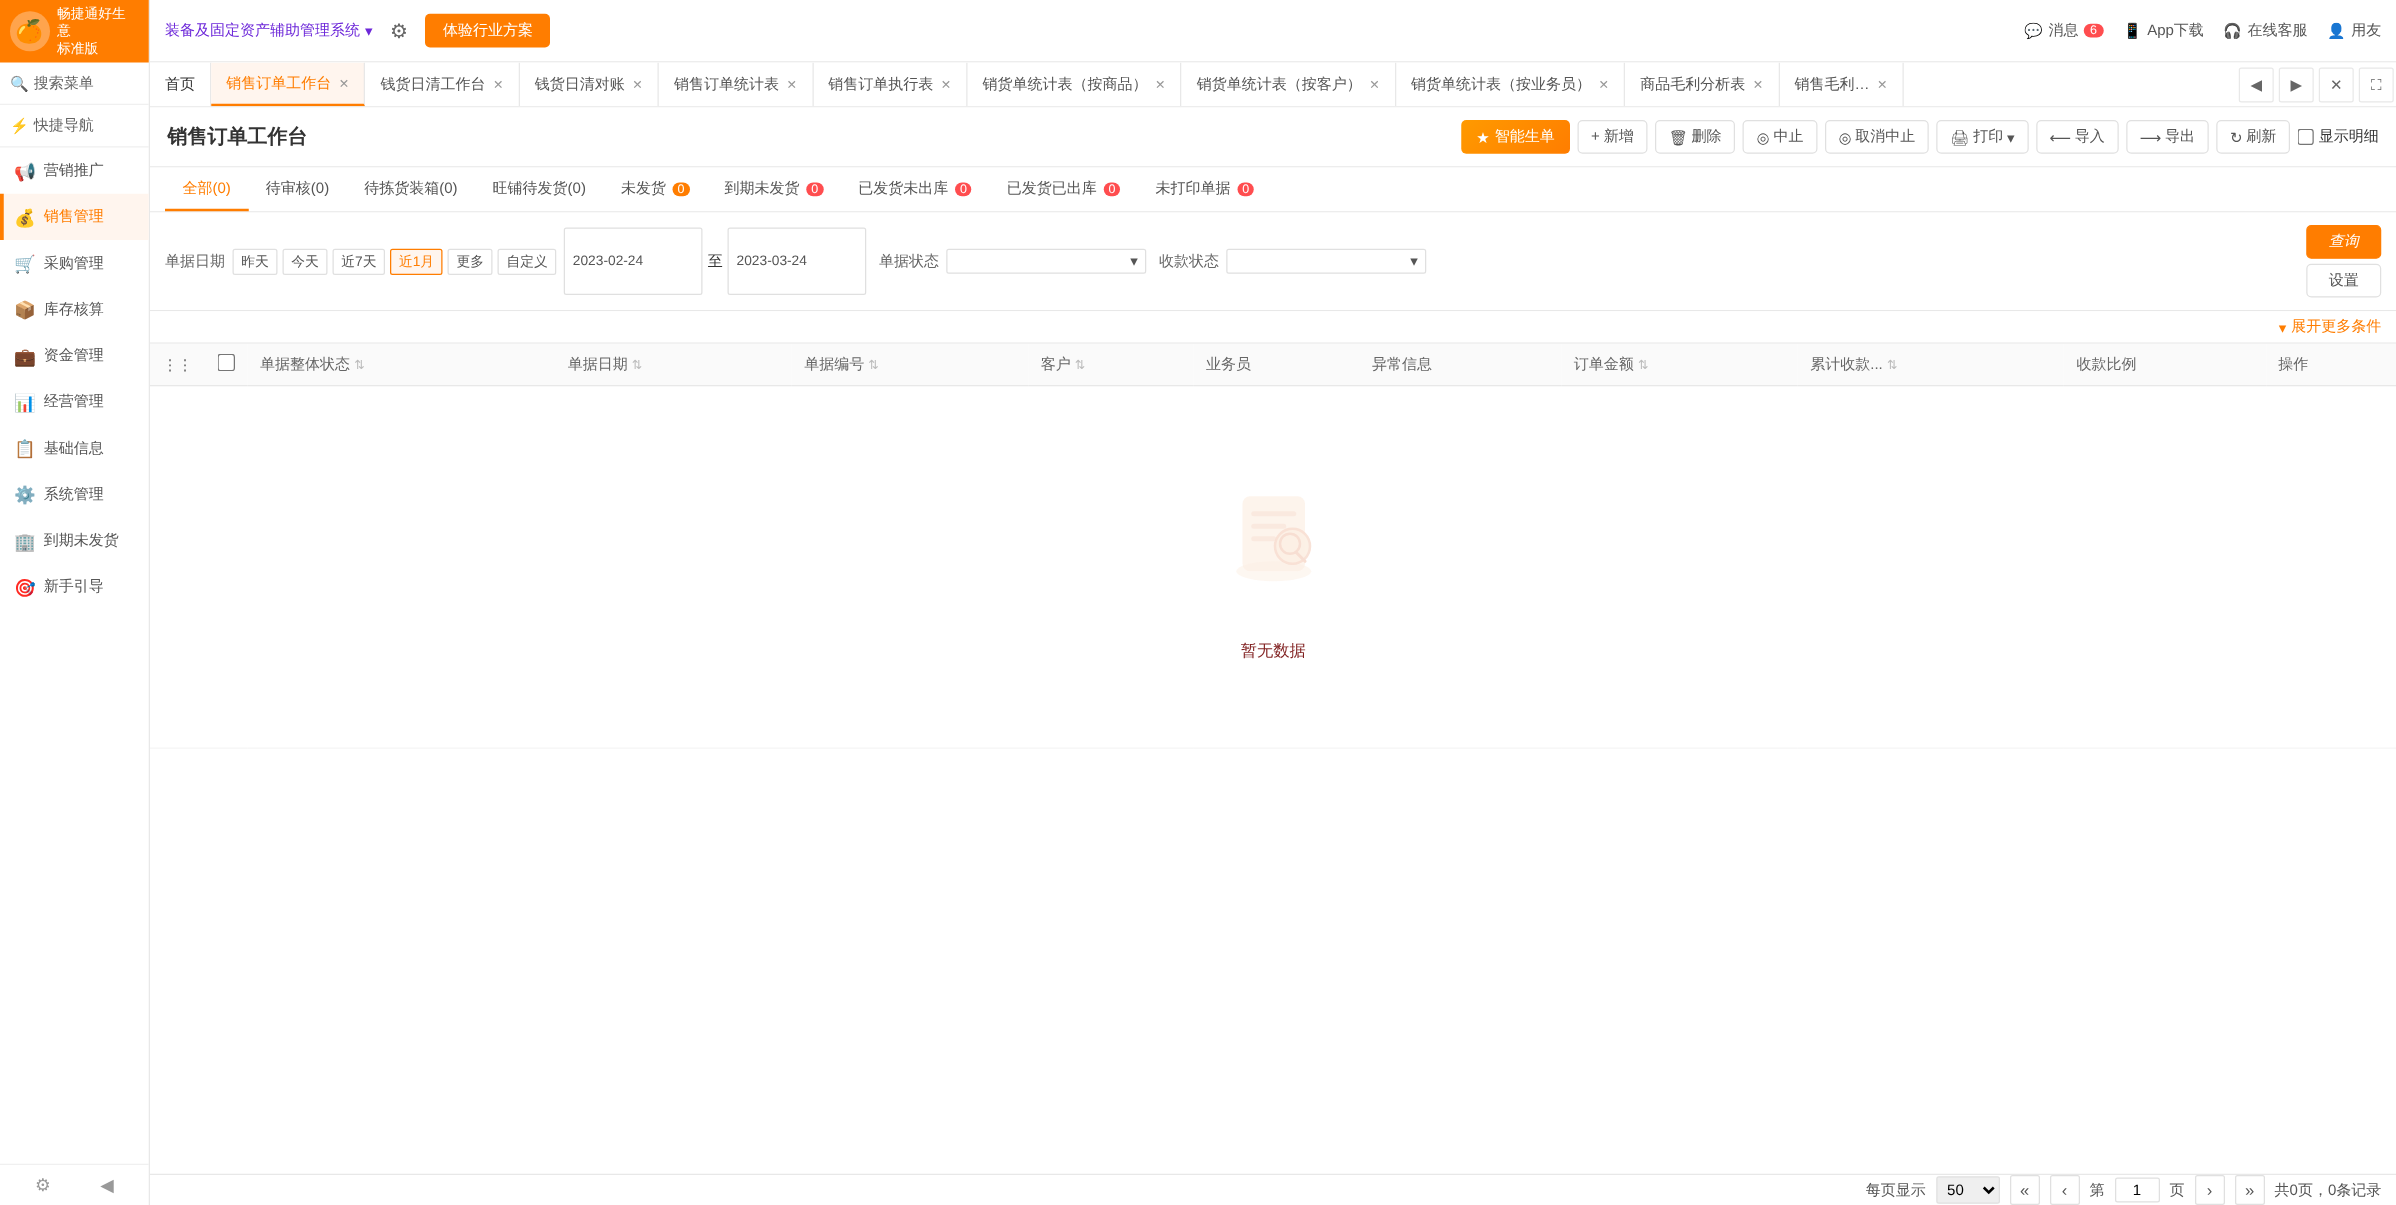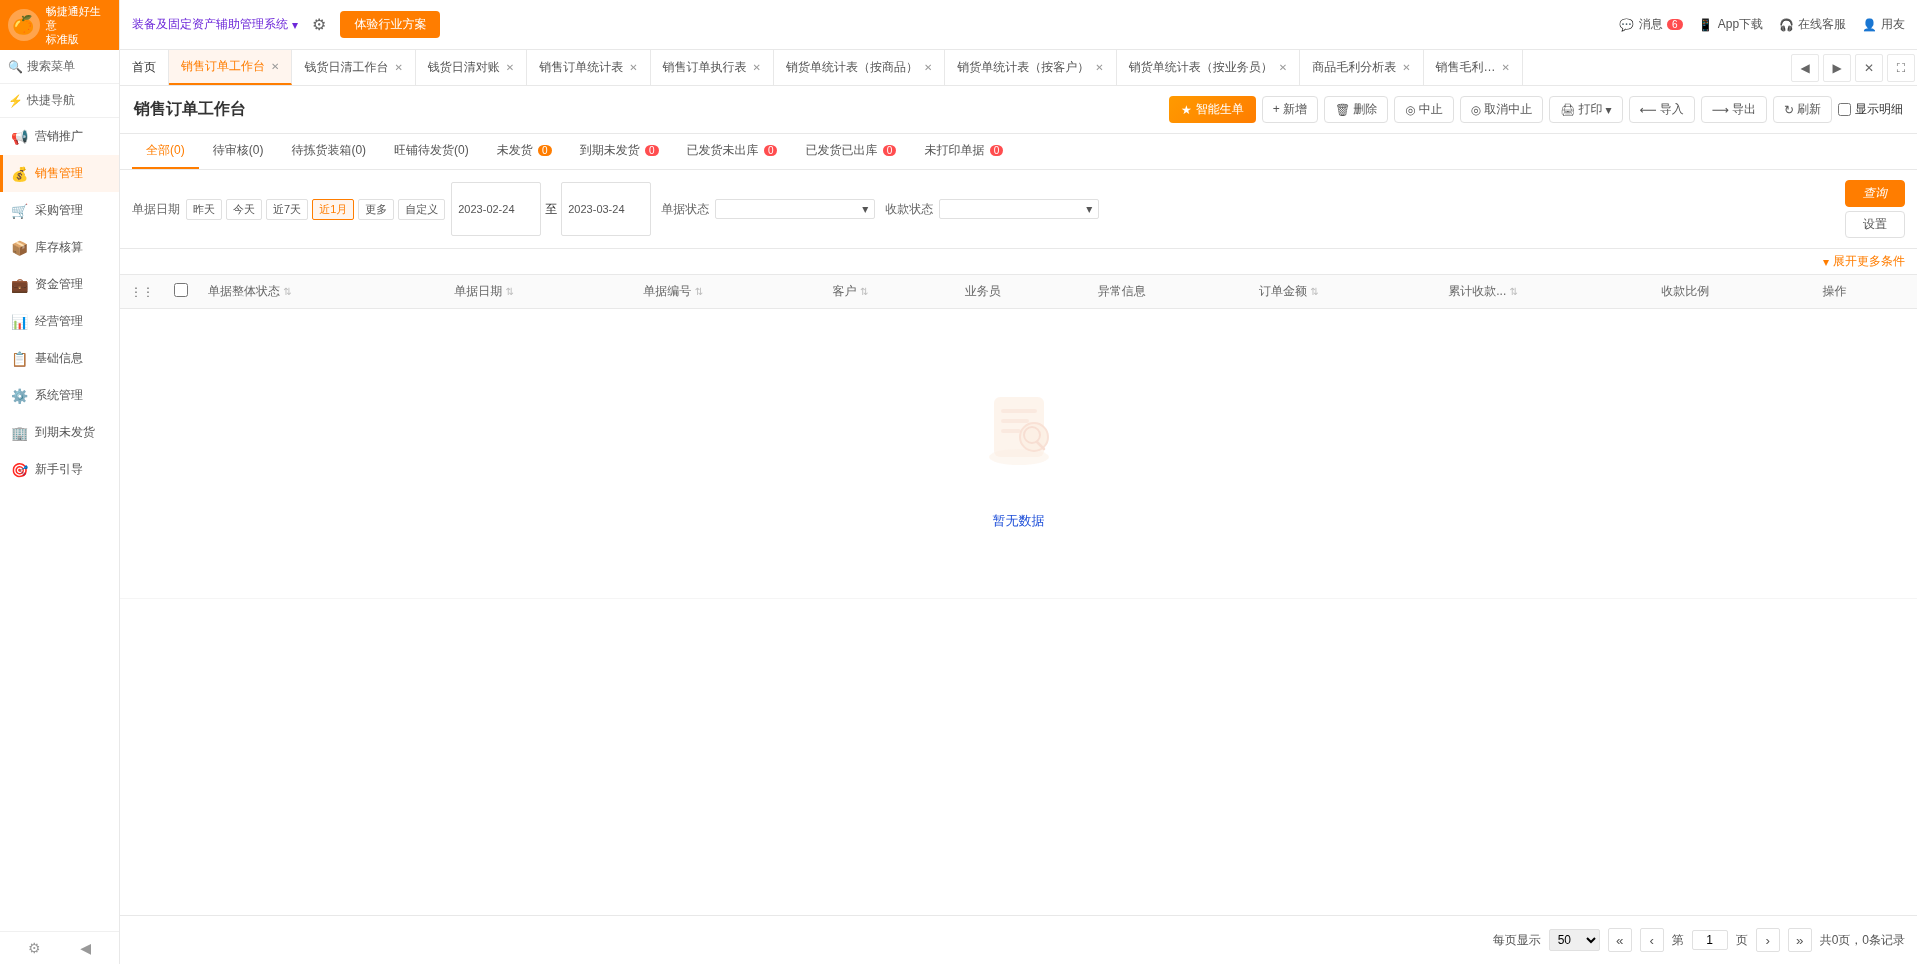--- a/index.html
+++ b/index.html
@@ -50,21 +50,21 @@
     .filter-tab .count-badge { background: #ff4d4f; color: #fff; border-radius: 10px; font-size: 10px; padding: 0 4px; margin-left: 2px; }
 
     
     .search-bar { background: #fff; padding: 10px 12px; border-bottom: 1px solid #e8e8e8; display: flex; align-items: center; flex-wrap: wrap; gap: 10px; }
     .search-field { display: flex; align-items: center; gap: 6px; }
     .search-label { color: #666; white-space: nowrap; font-size: 12px; }
     .date-range { display: flex; align-items: center; gap: 4px; }
     .date-quick { display: flex; gap: 4px; }
     .date-quick-btn { padding: 2px 6px; border: 1px solid #e0e0e0; border-radius: 2px; cursor: pointer; font-size: 11px; color: #555; background: #fff; }
     .date-quick-btn.active { color: #ff7d00; border-color: #ff7d00; background: #fff5ee; }
-    .date-input { border: 1px solid #e0e0e0; border-radius: 2px; padding: 20px 6px; font-size: 11px; color: #555; width: 90px; }
+    .date-input { border: 1px solid #e0e0e0; border-radius: 2px; padding: 20px 6px; font-size: 11px; color: #555; width: 111px; }
     .select-field { border: 1px solid #e0e0e0; border-radius: 2px; padding: 2px 6px; font-size: 12px; color: #555; background: #fff; min-width: 140px; display: flex; align-items: center; justify-content: space-between; cursor: pointer; }
     .expand-btn { display: flex; align-items: center; gap: 4px; color: #ff7d00; cursor: pointer; font-size: 12px; margin-left: auto; }
 
     
     .table-area { background: #fff; flex: 1; margin: 0; }
     .table-summary { padding: 8px 12px; display: flex; align-items: center; justify-content: space-between; border-bottom: 1px solid #f0f0f0; }
     .table-actions { display: flex; gap: 8px; }
     .action-btn { display: flex; align-items: center; gap: 3px; color: #555; cursor: pointer; font-size: 12px; }
     .action-btn .dot { width: 8px; height: 8px; border-radius: 50%; display: inline-block; }
     .dot-green { background: #52c41a; }
@@ -73,24 +73,24 @@
 
     
     .data-table { width: 100%; border-collapse: collapse; font-size: 12px; }
     .data-table th { background: #fafafa; padding: 8px 10px; text-align: left; color: #666; font-weight: 500; border-bottom: 1px solid #e8e8e8; white-space: nowrap; }
     .data-table th .sort-icon { color: #bbb; font-size: 10px; }
     .data-table td { padding: 8px 10px; border-bottom: 1px solid #f5f5f5; color: #333; }
 
     
     .empty-state { display: flex; flex-direction: column; align-items: center; justify-content: center; padding: 60px 0; }
     .empty-icon { font-size: 80px; margin-bottom: 16px; opacity: 0.4; }
-    .empty-text { color: #1d4ed8; font-size: 13px; }
-
-    
-    .pagination { padding: 12px 12px; display: flex; align-items: center; justify-content: flex-end; gap: 8px; border-top: 1px solid #e8e8e8; background: #fff; font-size: 12px; color: #555; }
+    .empty-text { color: #7f1d1d; font-size: 13px; }
+
+    
+    .pagination { padding: 0 12px; display: flex; align-items: center; justify-content: flex-end; gap: 8px; border-top: 1px solid #e8e8e8; background: #fff; font-size: 12px; color: #555; }
     .page-size-select { border: 1px solid #e0e0e0; border-radius: 2px; padding: 2px 4px; font-size: 12px; }
     .page-btn { width: 24px; height: 24px; border: 1px solid #e0e0e0; border-radius: 2px; display: flex; align-items: center; justify-content: center; cursor: pointer; background: #fff; color: #555; }
     .page-input { width: 36px; border: 1px solid #e0e0e0; border-radius: 2px; padding: 2px 4px; text-align: center; font-size: 12px; }
 
     
     ::-webkit-scrollbar { width: 6px; height: 6px; }
     ::-webkit-scrollbar-track { background: #f1f1f1; }
     ::-webkit-scrollbar-thumb { background: #ccc; border-radius: 3px; }
 
     

